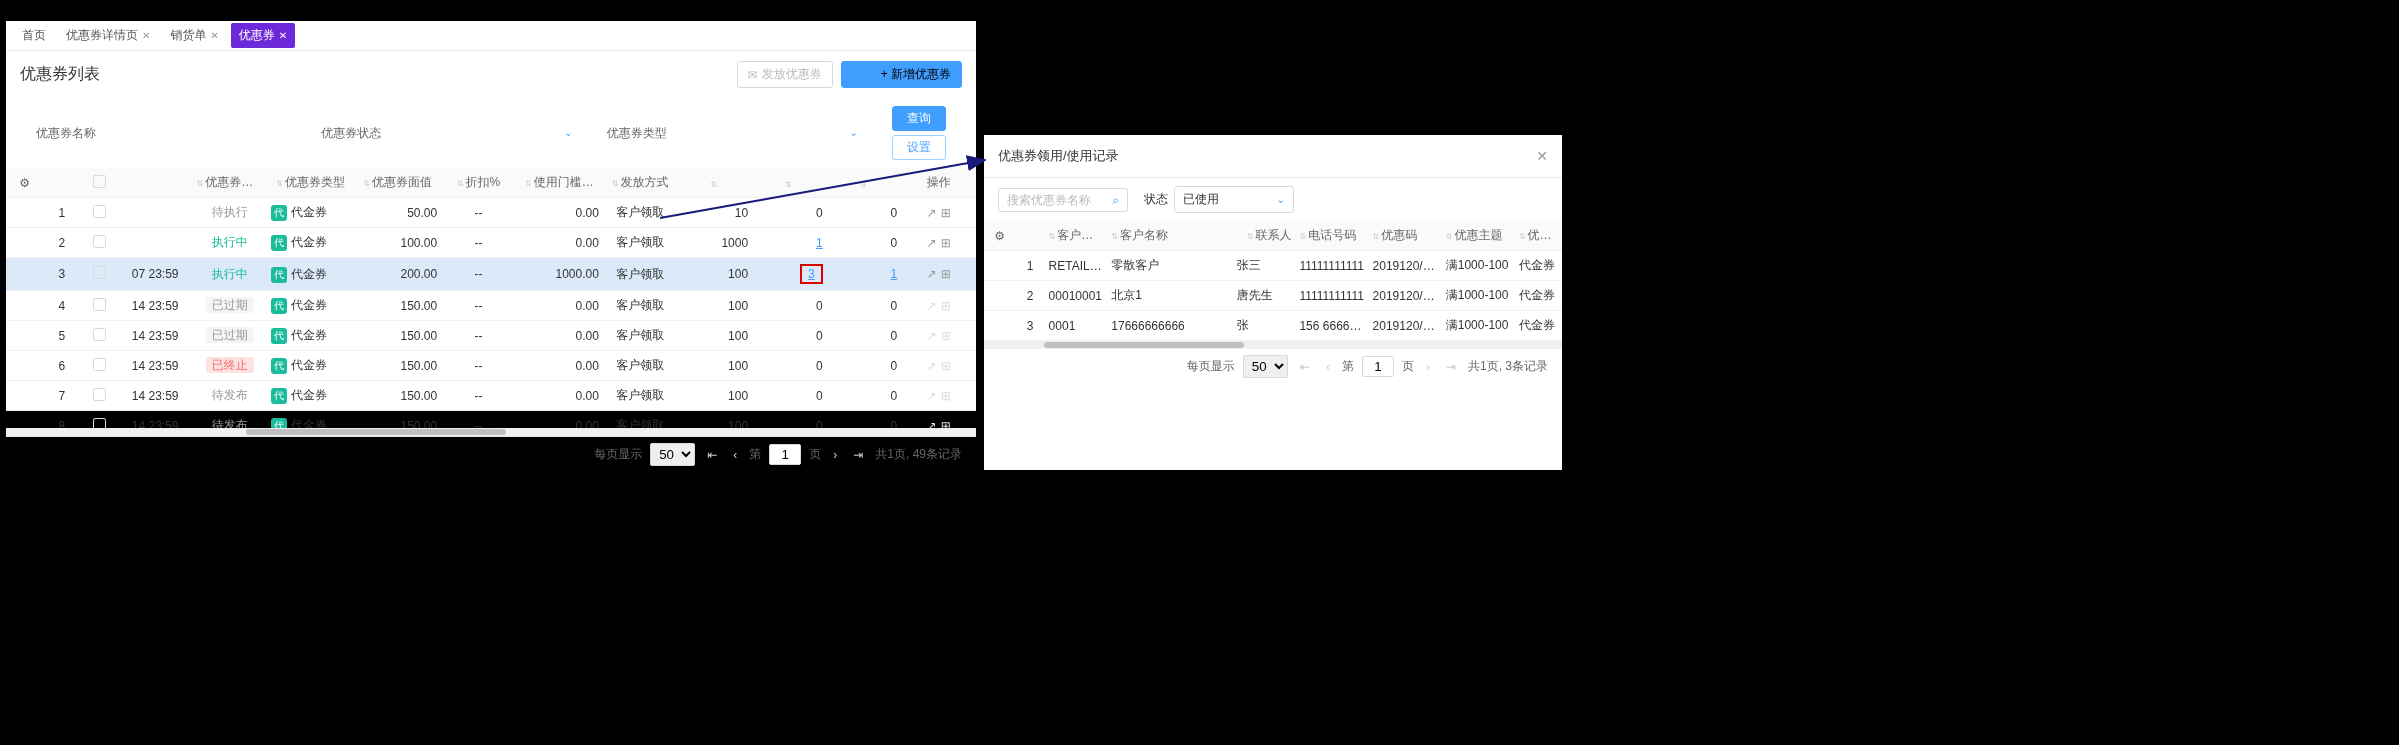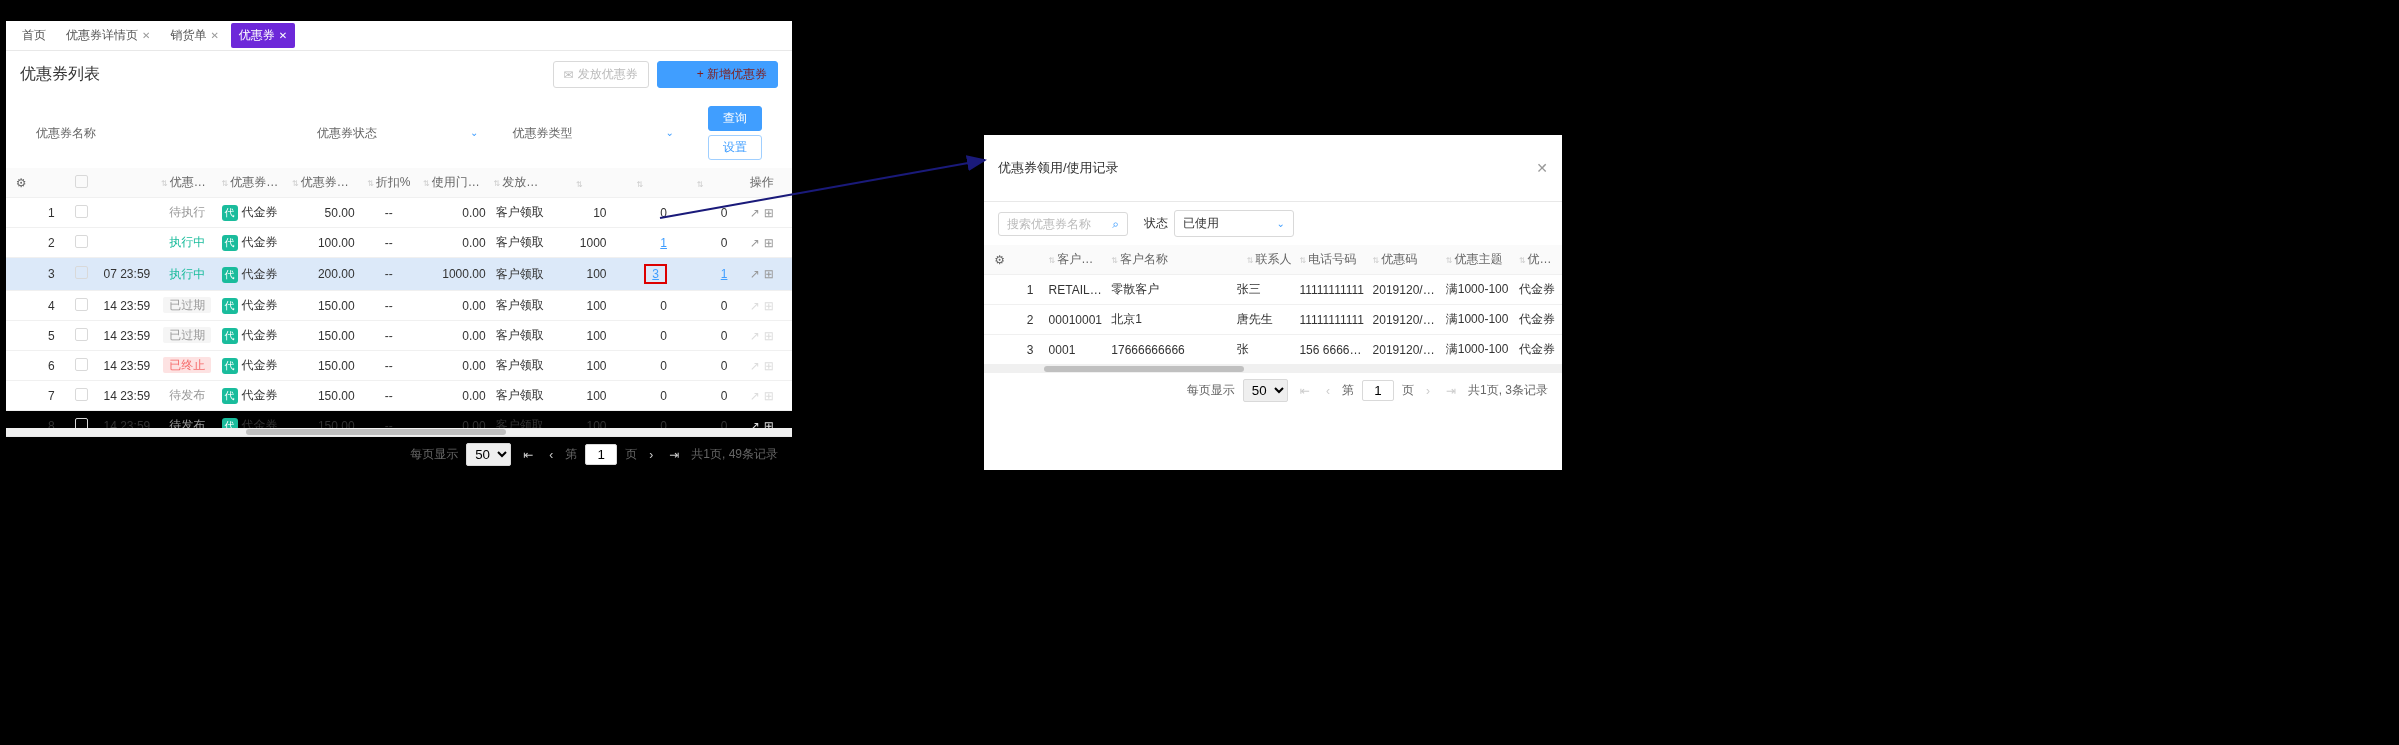--- a/index.html
+++ b/index.html
@@ -1,32 +1,32 @@
 <!DOCTYPE html>
 <html><head>
 <meta charset="utf-8">
 <style>
 * { margin: 0; padding: 0; box-sizing: border-box; font-family: "Microsoft YaHei", Arial, sans-serif; }
 body { background: #000; width: 2399px; height: 745px; position: relative; font-size: 12px; color: #333; }
 
 .window { position: absolute; background: #fff; }
-.main-window { left: 6px; top: 21px; width: 786px; height: 390px; }
+.main-window { left: 6px; top: 21px; width: 970px; height: 390px; }
 .modal-window { left: 984px; top: 135px; width: 578px; height: 335px; }
 
 .tabs { display: flex; border-bottom: 1px solid #e8e8e8; height: 30px; align-items: center; padding: 0 8px; gap: 4px; }
 .tab { padding: 4px 8px; display: flex; align-items: center; gap: 4px; font-size: 12px; color: #555; cursor: pointer; }
 .tab.active { background: #6d28d9; color: #fff; border-radius: 2px; }
 .tab-close { font-size: 10px; color: #999; }
 .tab.active .tab-close { color: #fff; }
 
 .header { display: flex; justify-content: space-between; align-items: center; padding: 10px 14px; }
 .page-title { font-size: 16px; font-weight: 500; }
 .header-actions { display: flex; gap: 8px; }
 .btn { padding: 4px 10px; border: 1px solid #d9d9d9; border-radius: 3px; background: #fff; cursor: pointer; font-size: 12px; display: flex; align-items: center; gap: 4px; }
-.btn-primary { background: #409eff; border-color: #409eff; color: #7f1d1d; padding-left: 39px; }
+.btn-primary { background: #409eff; border-color: #409eff; color: #000000; padding-left: 39px; }
 .btn-disabled { color: #bbb; cursor: not-allowed; }
 
 .filters { display: flex; align-items: center; padding: 8px 30px; gap: 30px; }
 .filter-item { display: flex; align-items: center; gap: 6px; flex: 1; }
 .filter-label { color: #666; white-space: nowrap; }
 .filter-input { flex: 1; border: none; border-bottom: 1px solid transparent; padding: 4px; }
 .filter-select { flex: 1; display: flex; justify-content: space-between; align-items: center; border-bottom: 1px solid transparent; padding: 4px; }
 .chevron { color: #409eff; font-size: 10px; }
 .filter-actions { display: flex; flex-direction: column; gap: 4px; }
 .btn-search { background: #409eff; color: #fff; border-color: #409eff; padding: 3px 14px; }
@@ -51,21 +51,21 @@
 .red-box { border: 2px solid #d00; padding: 1px 6px; display: inline-block; }
 
 .action-icon { color: #999; cursor: pointer; margin: 0 2px; font-size: 12px; }
 .action-icon.disabled { color: #ddd; }
 
 .pagination { display: flex; justify-content: flex-end; align-items: center; padding: 6px 14px; gap: 8px; font-size: 12px; color: #666; border-top: 1px solid #e8e8e8; }
 .page-input { width: 32px; text-align: center; border: 1px solid #d9d9d9; border-radius: 2px; padding: 2px; }
 .page-select { border: 1px solid #d9d9d9; border-radius: 2px; padding: 2px 4px; }
 .page-btn { color: #ccc; cursor: pointer; padding: 0 4px; }
 
-.modal-header { display: flex; justify-content: space-between; align-items: center; padding: 24px 14px; border-bottom: 1px solid #e8e8e8; }
+.modal-header { display: flex; justify-content: space-between; align-items: center; padding: 12px 14px; border-bottom: 1px solid #e8e8e8; }
 .modal-title { font-size: 13px; }
 .modal-close { font-size: 14px; color: #999; cursor: pointer; }
 .modal-filters { display: flex; align-items: center; padding: 8px 14px; gap: 16px; }
 .search-box { border: 1px solid #d9d9d9; border-radius: 3px; padding: 4px 8px; display: flex; align-items: center; gap: 6px; width: 130px; }
 .search-box input { border: none; outline: none; width: 100%; font-size: 12px; }
 .search-box input::placeholder { color: #bbb; }
 .status-filter { display: flex; align-items: center; gap: 6px; }
 .modal-footer { display: flex; justify-content: flex-end; padding: 10px 14px; gap: 8px; border-top: 1px solid #e8e8e8; }
 
 .arrow-line { position: absolute; pointer-events: none; }

